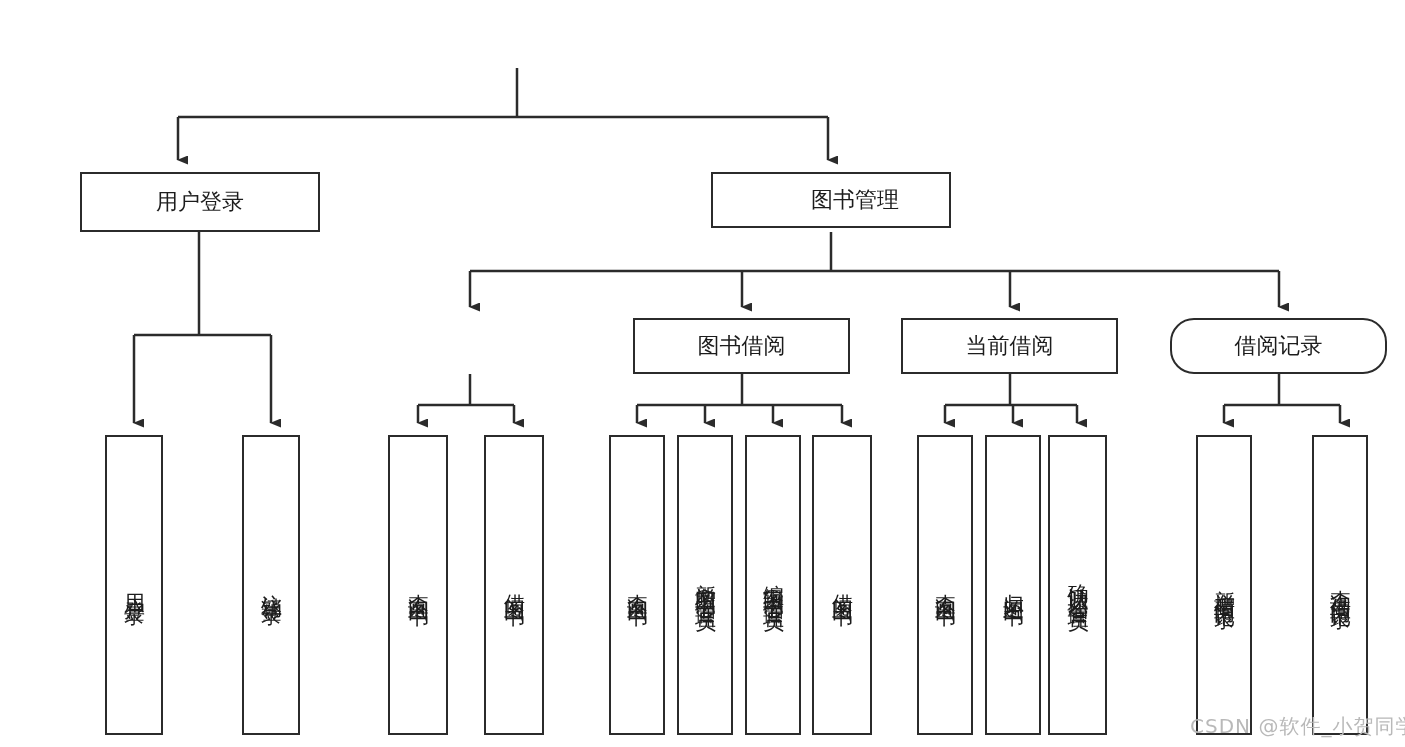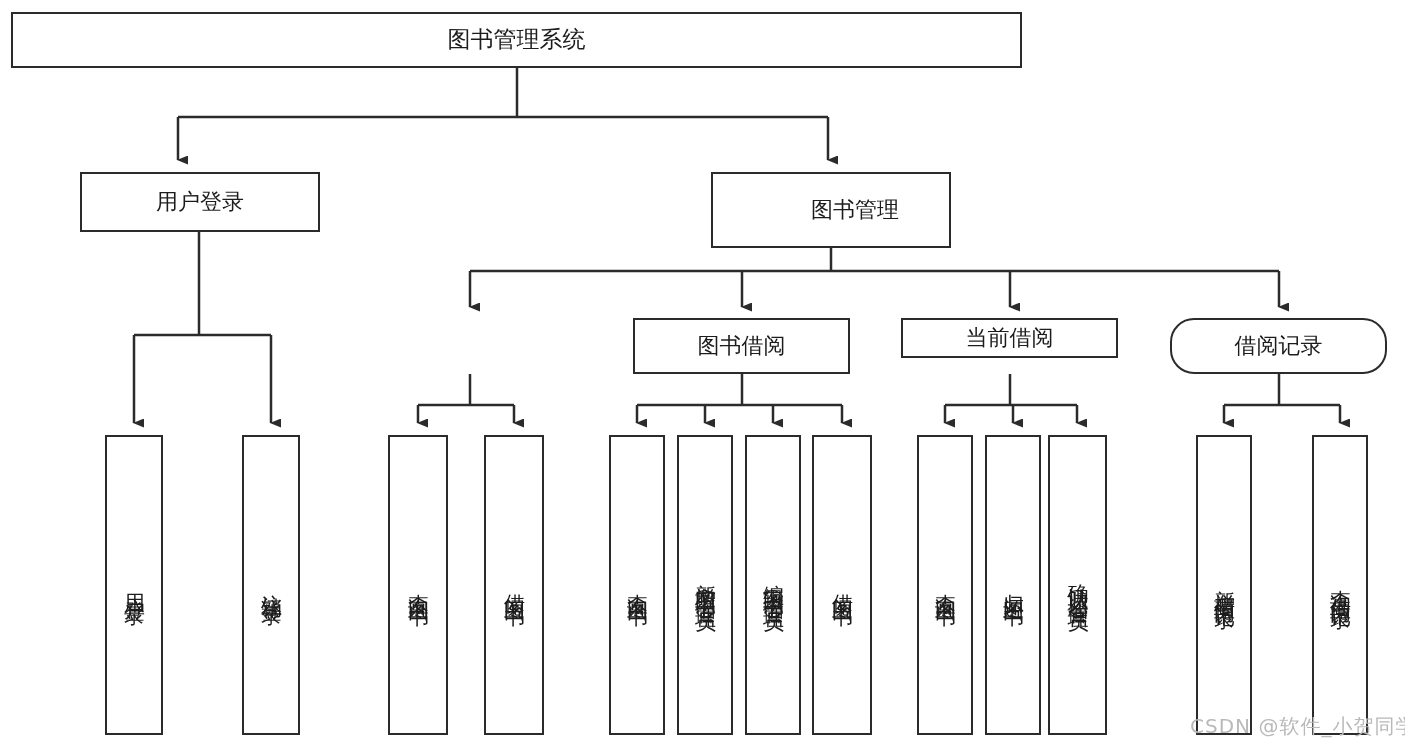--- a/index.html
+++ b/index.html
@@ -83,35 +83,32 @@
       <path d="M1013,405 L1013,423" marker-end="url(#arrow)"></path>
       <path d="M1077,405 L1077,423" marker-end="url(#arrow)"></path>
 
       <path d="M1279,374 L1279,405"></path>
       <path d="M1224,405 L1340,405"></path>
       <path d="M1224,405 L1224,423" marker-end="url(#arrow)"></path>
       <path d="M1340,405 L1340,423" marker-end="url(#arrow)"></path>
     </g>
   </svg>
 
-  <div class="node root" style="left:11px;top:12px;width:1011px;height:56px;">
-    <span>图书管理系统</span>
-  </div>
 
   <div class="node h" style="left:80px;top:172px;width:240px;height:60px;">
     <span>用户登录</span>
   </div>
-  <div class="node h" style="left:711px;top:172px;width:240px;height:76px;padding-left:48px;">
+  <div class="node h" style="left:711px;top:172px;width:240px;height:56px;padding-left:48px;">
     <span>图书管理</span>
   </div>
 
   <div class="node h" style="left:633px;top:318px;width:217px;height:56px;">
     <span>图书借阅</span>
   </div>
-  <div class="node h" style="left:901px;top:318px;width:217px;height:40px;">
+  <div class="node h" style="left:901px;top:318px;width:217px;height:56px;">
     <span>当前借阅</span>
   </div>
   <div class="node h" style="left:1170px;top:318px;width:217px;height:56px;border-radius:24px;">
     <span>借阅记录</span>
   </div>
 
   <div class="node v" style="left:105px;top:435px;width:58px;height:300px;">
     <span class="vlabel">用户登录</span>
   </div>
   <div class="node v" style="left:242px;top:435px;width:58px;height:300px;">

